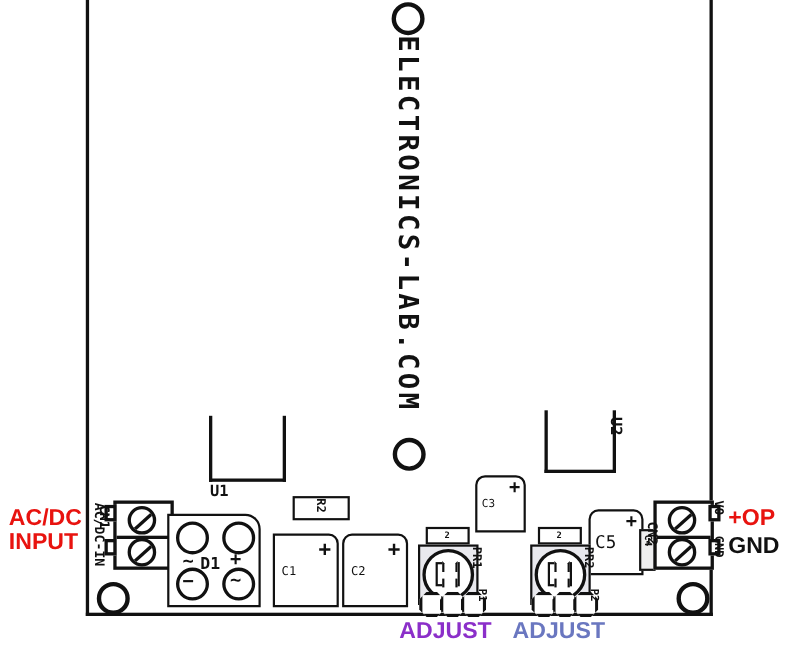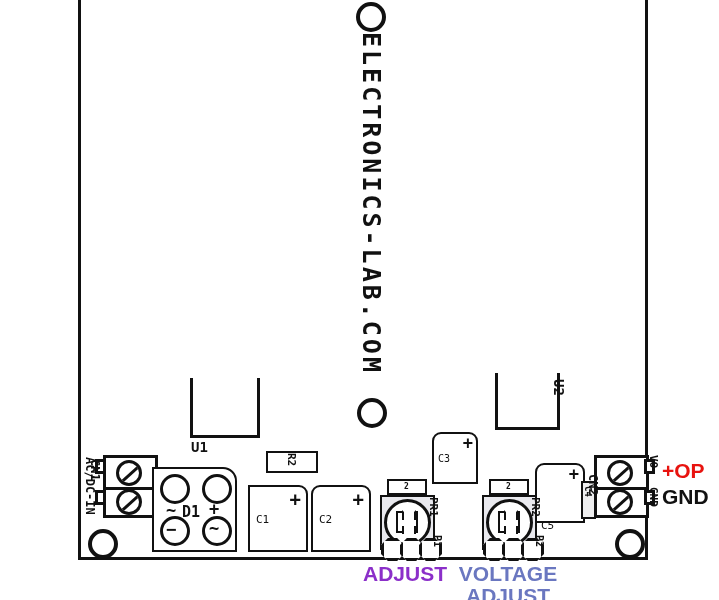--- a/index.html
+++ b/index.html
@@ -137,21 +137,21 @@
     <span class="cname">C2</span>
   </div>
 
   <div class="ecap chamfer-tl chamfer-tr" style="left:432px;top:432px;width:46px;height:52px;">
     <span class="plus" style="right:3px;top:-1px;font-size:17px;">+</span>
     <span class="cname" style="left:4px;font-size:10px;">C3</span>
   </div>
 
   <div class="ecap chamfer-tl chamfer-tr" style="left:535px;top:463px;width:50px;height:60px;">
     <span class="plus" style="right:4px;top:-1px;font-size:17px;">+</span>
-    <span class="cname" style="left:4px;font-size:11px;margin-top:32px;">C5</span>
+    <span class="cname" style="left:4px;font-size:16px;">C5</span>
   </div>
 
   <div class="part" style="left:581px;top:481px;width:15px;height:38px;
               border:2px solid #111;background:#eeeeef;"></div>
   <div class="lbl rot90" style="left:592px;top:486px;font-size:9px;">C4</div>
 
   <div class="tb" style="left:594px;top:455px;width:55px;height:63px;">
     <div class="screw" style="left:10px;top:2px;"></div>
     <div class="tbdiv" style="left:0;top:29px;width:49px;"></div>
     <div class="screw" style="left:10px;top:31px;"></div>
@@ -179,26 +179,29 @@
   <div class="trim-body" style="left:482px;top:495px;">
     <div class="trim-ring" style="left:2px;top:2px;"></div>
     <div class="trim-slot" style="left:14px;top:14px;"></div>
   </div>
   <div class="octpad" style="left:483px;top:538px;"></div>
   <div class="octpad" style="left:502px;top:538px;"></div>
   <div class="octpad" style="left:521px;top:538px;"></div>
   <div class="lbl rot90" style="left:541px;top:497px;font-size:11px;">PR2</div>
   <div class="lbl rot90" style="left:544px;top:535px;font-size:10px;">P2</div>
 
+  <div class="callout" style="left:8px;top:460px;color:#e8130f;">
+    <div>AC/DC</div>
+    <div>INPUT</div>
+  </div>
 
   <div class="callout" style="left:662px;top:460px;color:#e8130f;">+OP</div>
   <div class="callout" style="left:662px;top:486px;color:#111111;">GND</div>
 
   <div class="callout center" style="left:350px;top:563px;width:110px;color:#8b2fc9;">
     <div>ADJUST</div>
   </div>
 
   <div class="callout center" style="left:453px;top:563px;width:110px;color:#6a77c0;">
-    <div>VOLTAGE</div>
     <div>ADJUST</div>
   </div>
 
 </div>
 
 </body></html>

